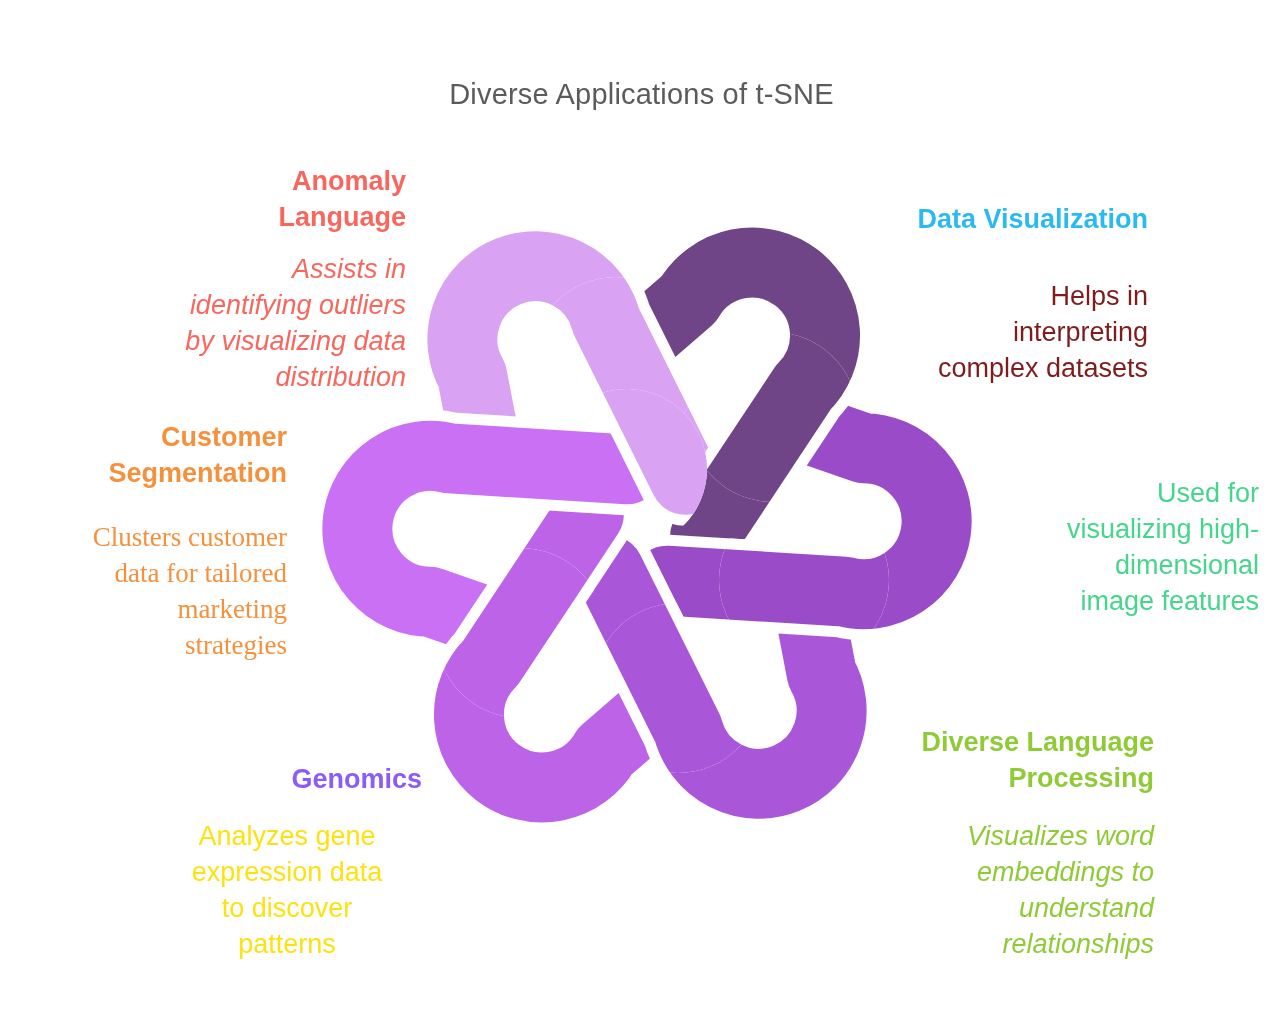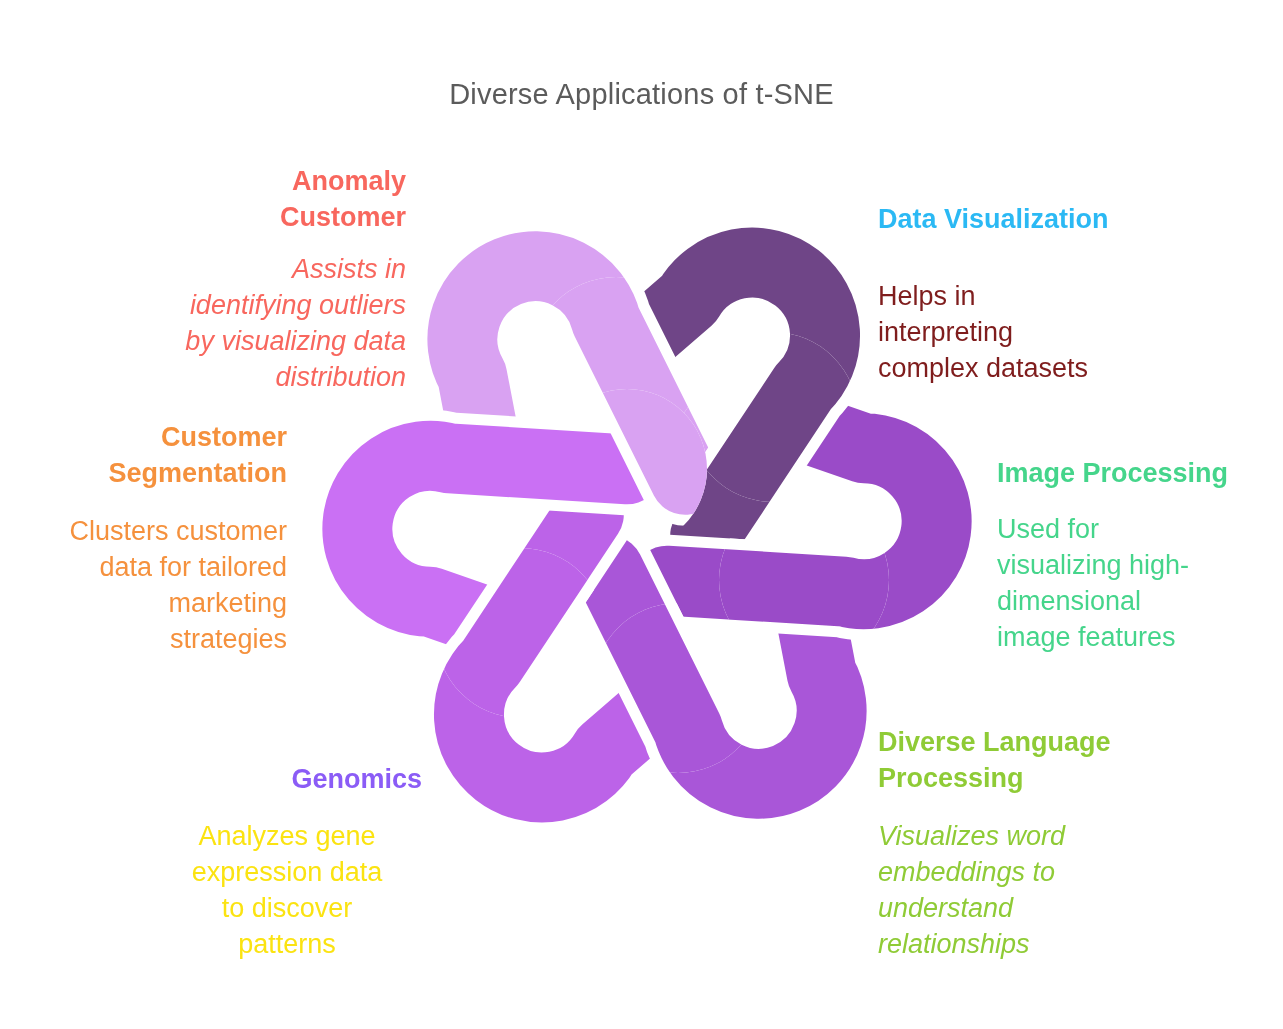--- a/index.html
+++ b/index.html
@@ -7,34 +7,34 @@
        font-family:"Liberation Sans",sans-serif;overflow:hidden;}
   .stage{position:absolute;inset:0;width:1283px;height:1029px;border-radius:17px;}
 
   .title{position:absolute;top:78px;left:0;right:0;text-align:center;
          font-size:29px;font-weight:400;letter-spacing:0.2px;}
 
   .section{position:absolute;}
   .section .heading{font-size:27px;font-weight:700;line-height:36px;white-space:pre-line;}
   .section .body{font-size:27px;font-weight:400;line-height:36px;white-space:pre-line;}
   .right{text-align:right;}
-  .left{text-align:left;}
+  .left{text-align:right;}
 
   .sec-anomaly {top:163px;right:877px;width:310px;}
   .sec-anomaly .body{margin-top:16px;font-style:italic;}
   .sec-dataviz {top:201px;left:878px;width:270px;}
   .sec-dataviz .body{margin-top:41px;}
   .sec-imgproc {top:455px;left:997px;width:262px;}
   .sec-imgproc .body{margin-top:19px;}
   .sec-nlp     {top:724px;left:878px;width:276px;}
   .sec-nlp .body{margin-top:22px;font-style:italic;}
   .sec-genomics{top:761px;right:861px;width:270px;}
   .sec-genomics .body{margin-top:21px;}
   .sec-custseg {top:419px;right:996px;width:270px;}
-  .sec-custseg .body{margin-top:22px;}
+  .sec-custseg .body{margin-top:28px;font-family:Liberation Serif, serif;}
 
   .knot{position:absolute;left:315px;top:230px;overflow:visible;}
   .gap{fill:none;stroke:#ffffff;stroke-width:92;stroke-linecap:round;stroke-linejoin:round;}
   .strip{fill:none;stroke-width:70;stroke-linecap:round;stroke-linejoin:round;}
 </style>
 </head>
 <body>
 
 <div class="stage">
 
@@ -126,36 +126,35 @@
     <g clip-path="url(#pc5)">
       <g transform="translate(332,295) rotate(-31)">
         <use href="#hp" class="gap"></use>
         <use href="#hp" class="strip" stroke="#D9A2F2"></use>
       </g>
     </g>
   </svg>
 
   <div class="section right sec-anomaly">
     <div class="heading" style="color: rgb(248, 103, 94);">Anomaly
-Customer</div>
+Language</div>
     <div class="body" style="color: rgb(248, 103, 94);">Assists in
 identifying outliers
 by visualizing data
 distribution</div>
   </div>
 
   <div class="section left sec-dataviz">
     <div class="heading" style="color: rgb(43, 185, 244);">Data Visualization</div>
     <div class="body" style="color: #7f1d1d;">Helps in
 interpreting
 complex datasets</div>
   </div>
 
   <div class="section left sec-imgproc">
-    <div class="heading" style="color: rgb(69, 213, 139);">Image Processing</div>
     <div class="body" style="color: rgb(69, 213, 139); margin-top: 20px;">Used for
 visualizing high-
 dimensional
 image features</div>
   </div>
 
   <div class="section left sec-nlp">
     <div class="heading" style="color: rgb(143, 203, 54);">Diverse Language
 Processing</div>
     <div class="body" style="color: rgb(143, 203, 54);">Visualizes word

